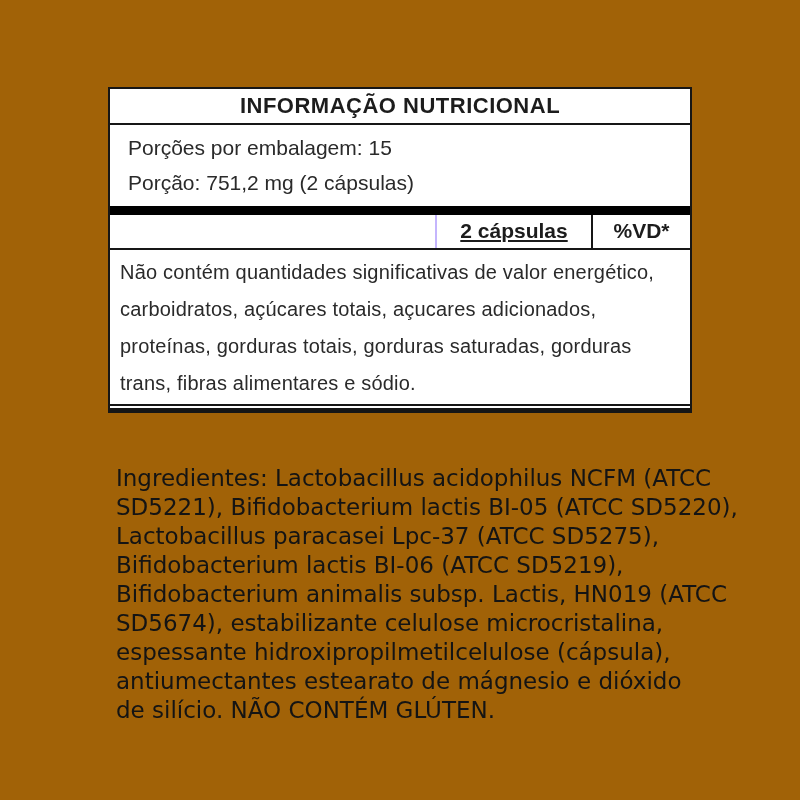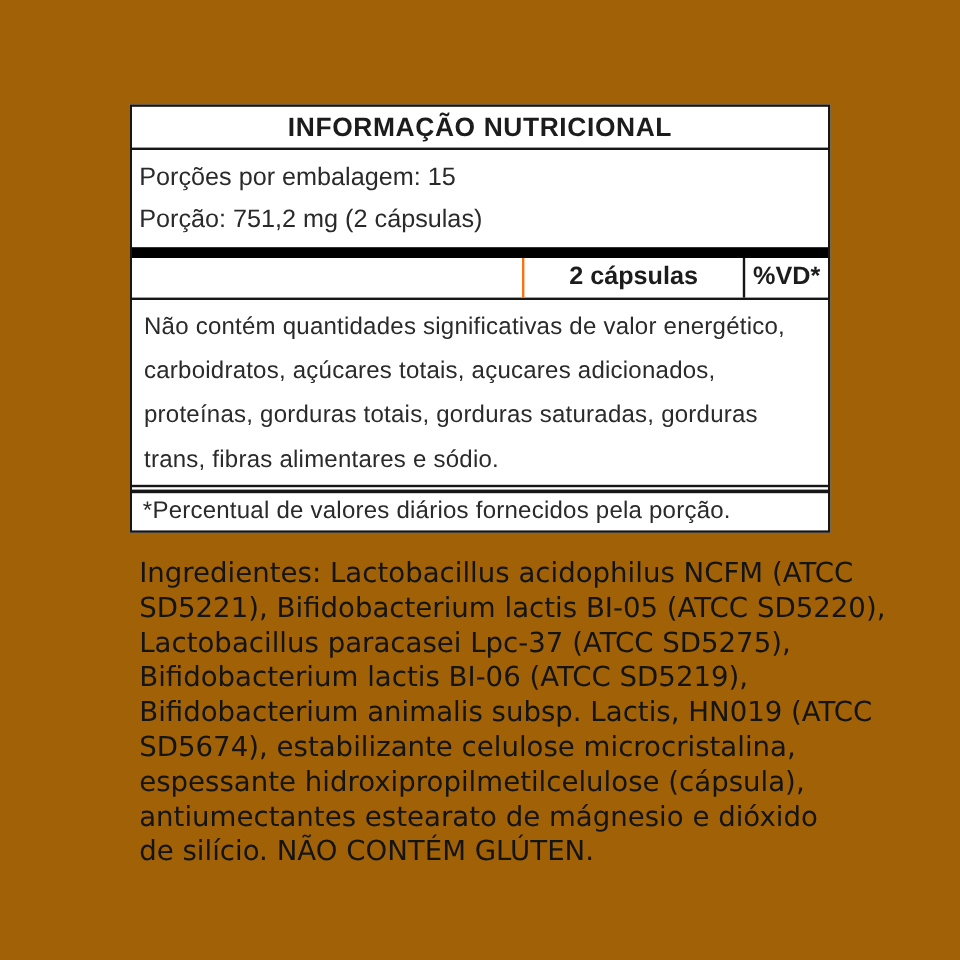--- a/index.html
+++ b/index.html
@@ -31,21 +31,21 @@
     height: 34px;
     line-height: 34px;
     text-align: center;
     font-weight: bold;
     font-size: 22px;
     letter-spacing: 0.5px;
     border-bottom: 2px solid #161616;
     color: #1c1c1c;
   }
   .nt-servings {
-    padding: 5px 0 6px 6px;
+    padding: 5px 0 6px 18px;
   }
   .nt-servings .line {
     font-size: 21px;
     line-height: 35px;
     white-space: nowrap;
     color: #2a2a2a;
   }
   .nt-thick-bar {
     height: 9px;
     background: #000000;
@@ -57,21 +57,21 @@
   }
   .nt-col {
     box-sizing: border-box;
     text-align: center;
     font-weight: bold;
     font-size: 21px;
     line-height: 32px;
     color: #1c1c1c;
   }
   .nt-col.empty  { width: 325px; }
-  .nt-col.amount { width: 184px; border-left: 2px solid #f97316; }
+  .nt-col.amount { width: 156px; border-left: 2px solid #c4b5fd; text-decoration: underline; }
   .nt-col.dv     { flex: 1; border-left: 2px solid #161616; }
   .nt-body {
     padding: 4px 8px 2px 10px;
   }
   .nt-body .line {
     font-size: 20px;
     line-height: 37px;
     letter-spacing: 0.2px;
     white-space: nowrap;
     color: #2a2a2a;
@@ -131,21 +131,20 @@
 
     <div class="nt-body">
       <div class="line">Não contém quantidades significativas de valor energético,</div>
       <div class="line">carboidratos, açúcares totais, açucares adicionados,</div>
       <div class="line">proteínas, gorduras totais, gorduras saturadas, gorduras</div>
       <div class="line">trans, fibras alimentares e sódio.</div>
     </div>
 
     <div class="nt-double-line"></div>
 
-    <div class="nt-footnote">*Percentual de valores diários fornecidos pela porção.</div>
 
   </div>
 
   <div class="ingredients">
     <div class="iline">Ingredientes: Lactobacillus acidophilus NCFM (ATCC</div>
     <div class="iline">SD5221), Bifidobacterium lactis BI-05 (ATCC SD5220),</div>
     <div class="iline">Lactobacillus paracasei Lpc-37 (ATCC SD5275),</div>
     <div class="iline">Bifidobacterium lactis BI-06 (ATCC SD5219),</div>
     <div class="iline">Bifidobacterium animalis subsp. Lactis, HN019 (ATCC</div>
     <div class="iline">SD5674), estabilizante celulose microcristalina,</div>

